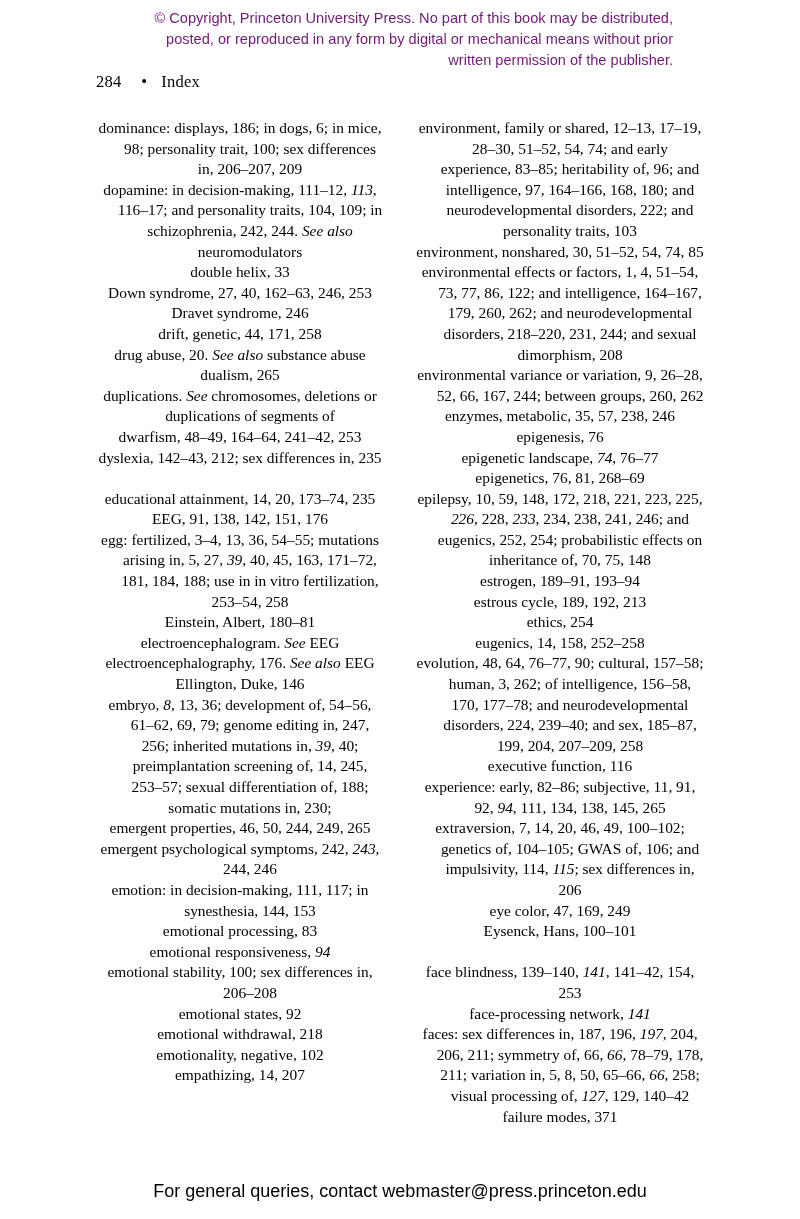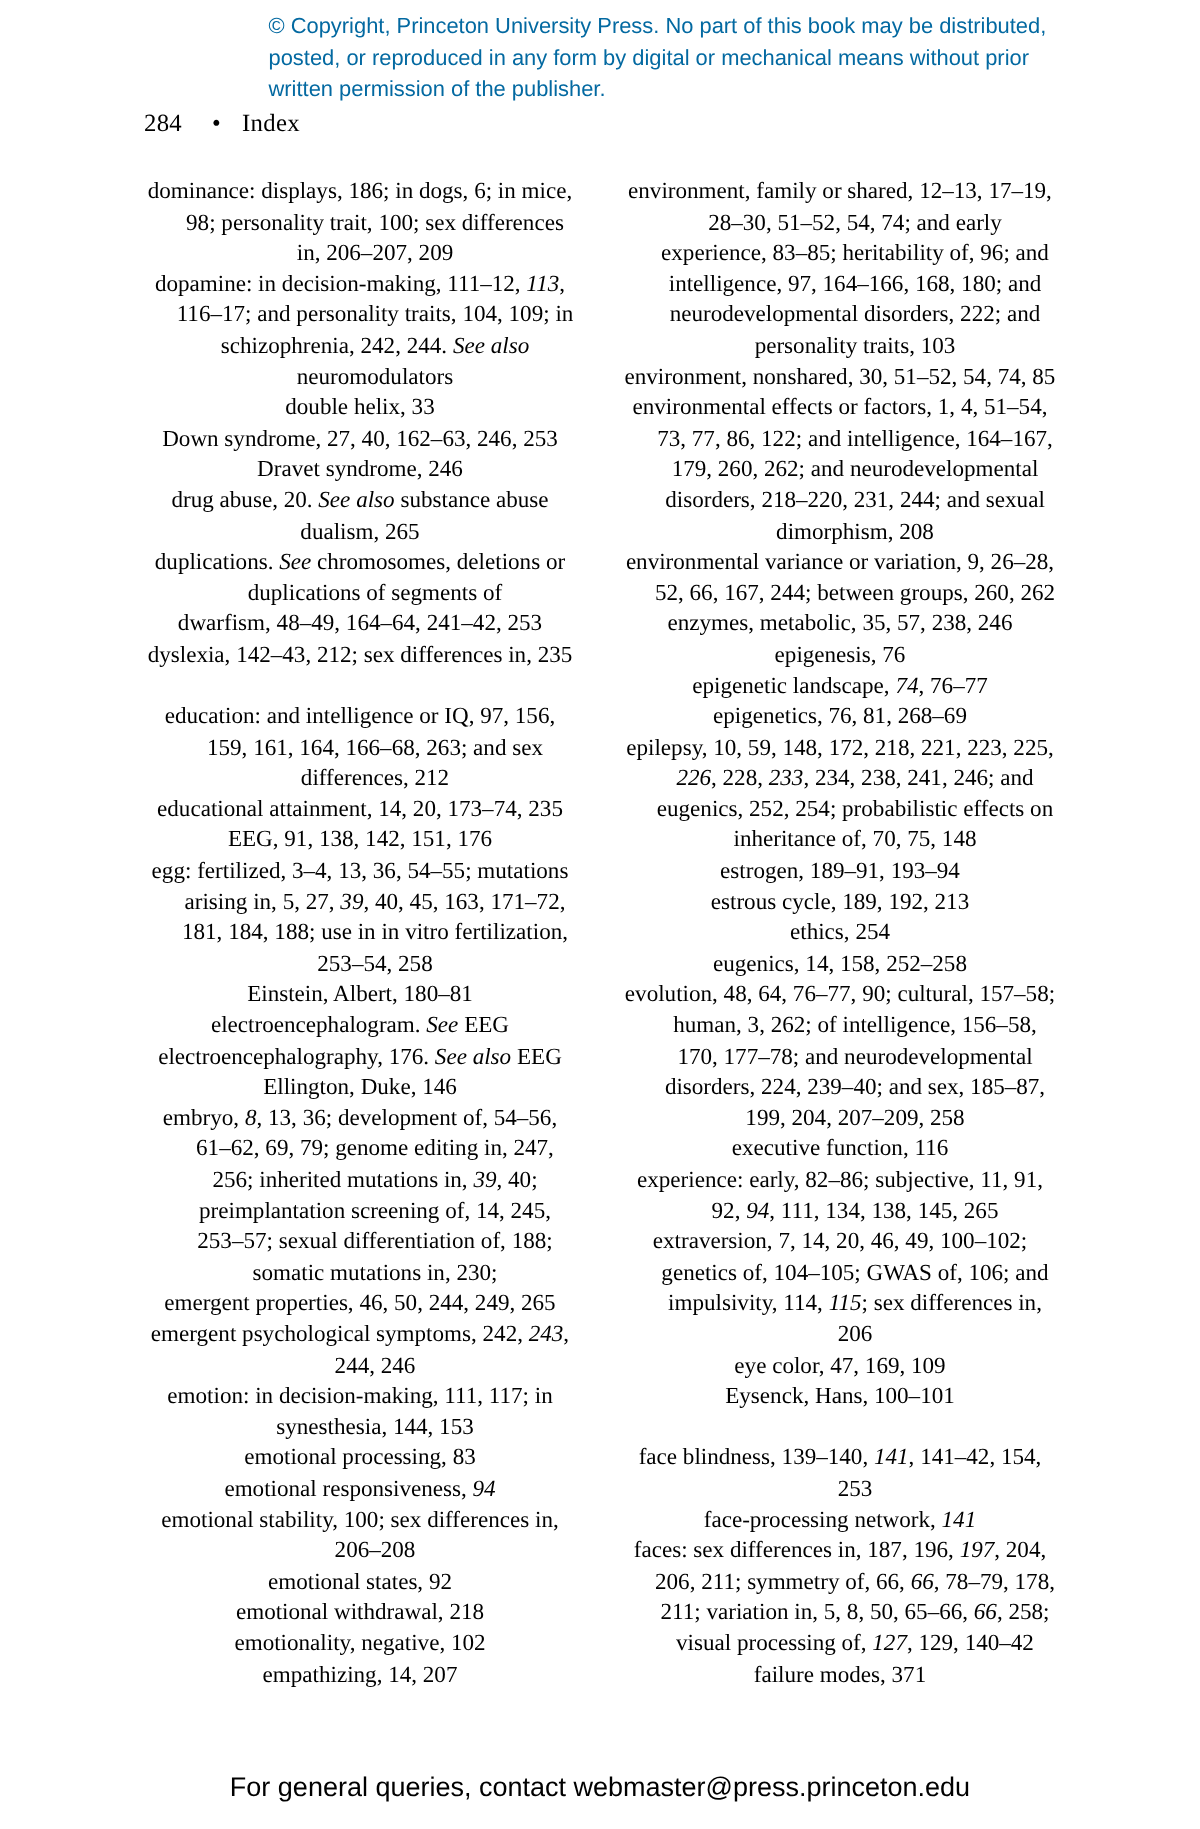--- a/index.html
+++ b/index.html
@@ -20,23 +20,22 @@
     inset: 0;
   }
   .copyright {
     position: absolute;
     left: 133px;
     top: 8px;
     width: 540px;
     font-family: "Liberation Sans", sans-serif;
     font-size: 14.6px;
     line-height: 20.8px;
-    color: #0369a1;
-    text-align: left;
-    margin-left: 46px;
+    color: #701a75;
+    text-align: right;
   }
   .folio {
     position: absolute;
     left: 96px;
     top: 72px;
     font-family: "Liberation Serif", serif;
     font-size: 16.5px;
     letter-spacing: 0.2px;
   }
   .folio .num { margin-right: 20px; }
@@ -87,27 +86,27 @@
     <span class="num">284</span><span class="dot">•</span><span>Index</span>
   </div>
 
   <div class="columns">
     <div class="col col-left">
         <div class="entry">dominance: displays, 186; in dogs, 6; in mice, 98; personality trait, 100; sex differences in, 206–207, 209</div>
         <div class="entry">dopamine: in decision-making, 111–12, <i>113</i>, 116–17; and personality traits, 104, 109; in schizophrenia, 242, 244. <i>See also</i> neuromodulators</div>
         <div class="entry">double helix, 33</div>
         <div class="entry">Down syndrome, 27, 40, 162–63, 246, 253</div>
         <div class="entry">Dravet syndrome, 246</div>
+        <div class="entry">drift, genetic, 44, 171, 258</div>
         <div class="entry">drug abuse, 20. <i>See also</i> substance abuse</div>
         <div class="entry">dualism, 265</div>
         <div class="entry">duplications. <i>See</i> chromosomes, deletions or duplications of segments of</div>
         <div class="entry">dwarfism, 48–49, 164–64, 241–42, 253</div>
         <div class="entry">dyslexia, 142–43, 212; sex differences in, 235</div>
         <div class="gap"></div>
-        <div class="entry">education: and intelligence or IQ, 97, 156, 159, 161, 164, 166–68, 263; and sex differences, 212</div>
         <div class="entry">educational attainment, 14, 20, 173–74, 235</div>
         <div class="entry">EEG, 91, 138, 142, 151, 176</div>
         <div class="entry">egg: fertilized, 3–4, 13, 36, 54–55; mutations arising in, 5, 27, <i>39</i>, 40, 45, 163, 171–72, 181, 184, 188; use in in vitro fertilization, 253–54, 258</div>
         <div class="entry">Einstein, Albert, 180–81</div>
         <div class="entry">electroencephalogram. <i>See</i> EEG</div>
         <div class="entry">electroencephalography, 176. <i>See also</i> EEG</div>
         <div class="entry">Ellington, Duke, 146</div>
         <div class="entry">embryo, <i>8</i>, 13, 36; development of, 54–56, 61–62, 69, 79; genome editing in, 247, 256; inherited mutations in, <i>39</i>, 40; preimplantation screening of, 14, 245, 253–57; sexual differentiation of, 188; somatic mutations in, 230;</div>
         <div class="entry">emergent properties, 46, 50, 244, 249, 265</div>
         <div class="entry">emergent psychological symptoms, 242, <i>243</i>, 244, 246</div>
@@ -131,21 +130,21 @@
         <div class="entry">epigenetics, 76, 81, 268–69</div>
         <div class="entry">epilepsy, 10, 59, 148, 172, 218, 221, 223, 225, <i>226</i>, 228, <i>233</i>, 234, 238, 241, 246; and eugenics, 252, 254; probabilistic effects on inheritance of, 70, 75, 148</div>
         <div class="entry">estrogen, 189–91, 193–94</div>
         <div class="entry">estrous cycle, 189, 192, 213</div>
         <div class="entry">ethics, 254</div>
         <div class="entry">eugenics, 14, 158, 252–258</div>
         <div class="entry">evolution, 48, 64, 76–77, 90; cultural, 157–58; human, 3, 262; of intelligence, 156–58, 170, 177–78; and neurodevelopmental disorders, 224, 239–40; and sex, 185–87, 199, 204, 207–209, 258</div>
         <div class="entry">executive function, 116</div>
         <div class="entry">experience: early, 82–86; subjective, 11, 91, 92, <i>94</i>, 111, 134, 138, 145, 265</div>
         <div class="entry">extraversion, 7, 14, 20, 46, 49, 100–102; genetics of, 104–105; GWAS of, 106; and impulsivity, 114, <i>115</i>; sex differences in, 206</div>
-        <div class="entry">eye color, 47, 169, 109</div>
+        <div class="entry">eye color, 47, 169, 249</div>
         <div class="entry">Eysenck, Hans, 100–101</div>
         <div class="gap"></div>
         <div class="entry">face blindness, 139–140, <i>141</i>, 141–42, 154, 253</div>
         <div class="entry">face-processing network, <i>141</i></div>
         <div class="entry">faces: sex differences in, 187, 196, <i>197</i>, 204, 206, 211; symmetry of, 66, <i>66</i>, 78–79, 178, 211; variation in, 5, 8, 50, 65–66, <i>66</i>, 258; visual processing of, <i>127</i>, 129, 140–42</div>
         <div class="entry">failure modes, 371</div>
       </div>
   </div>
 
   <div class="footer">For general queries, contact webmaster@press.princeton.edu</div>

